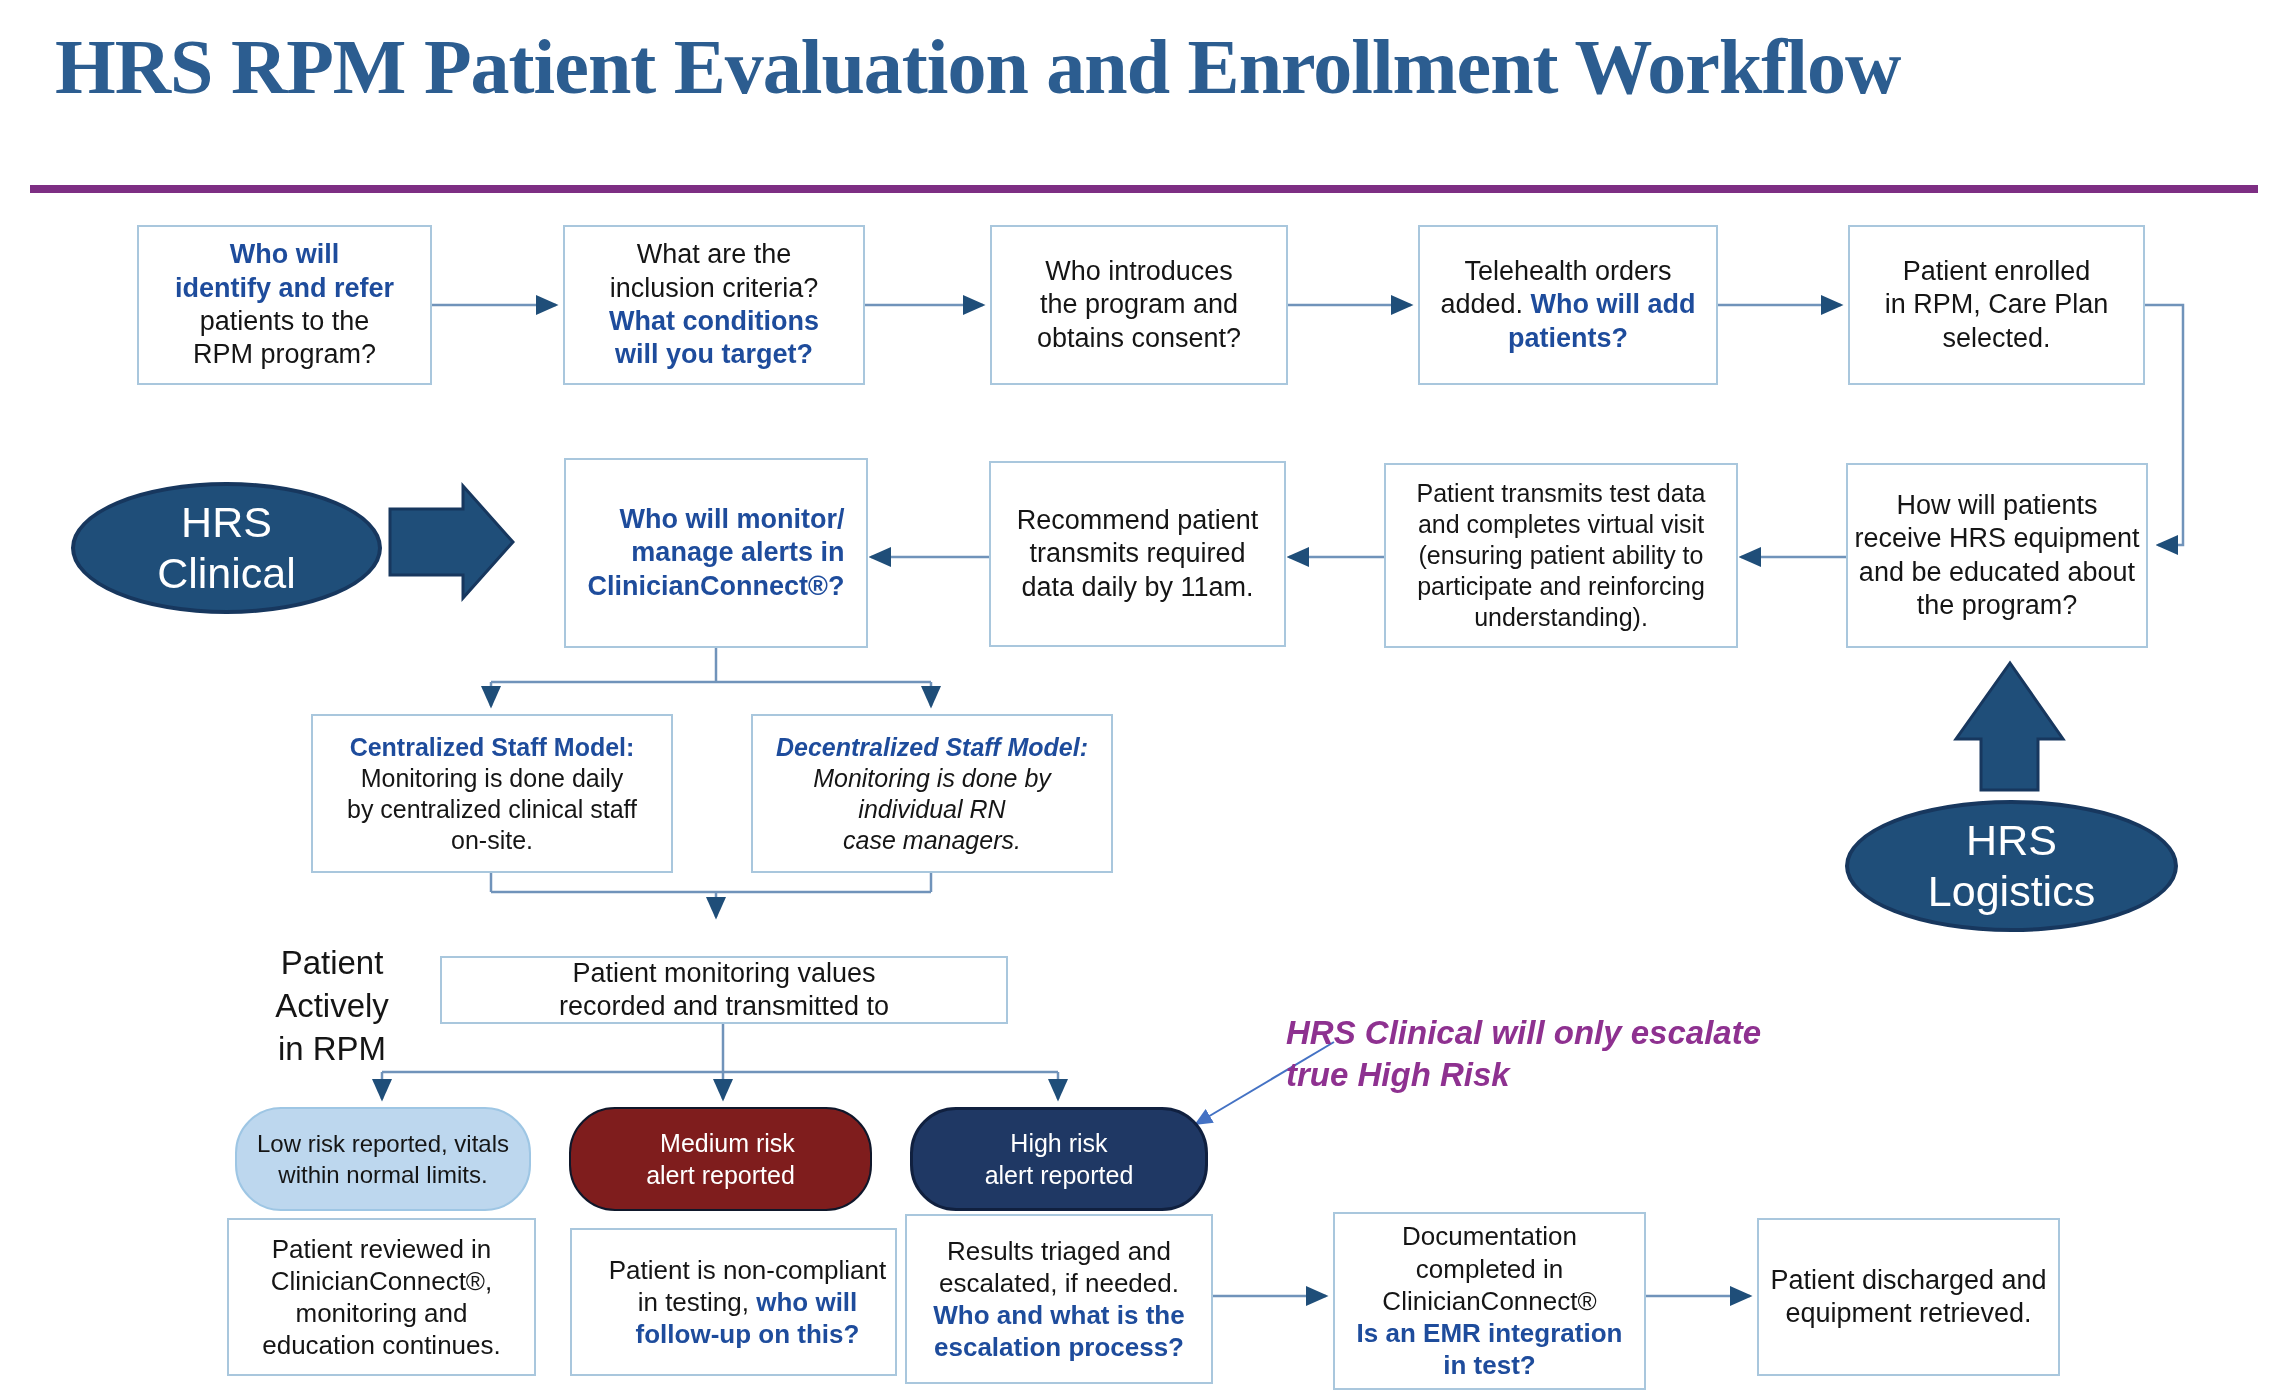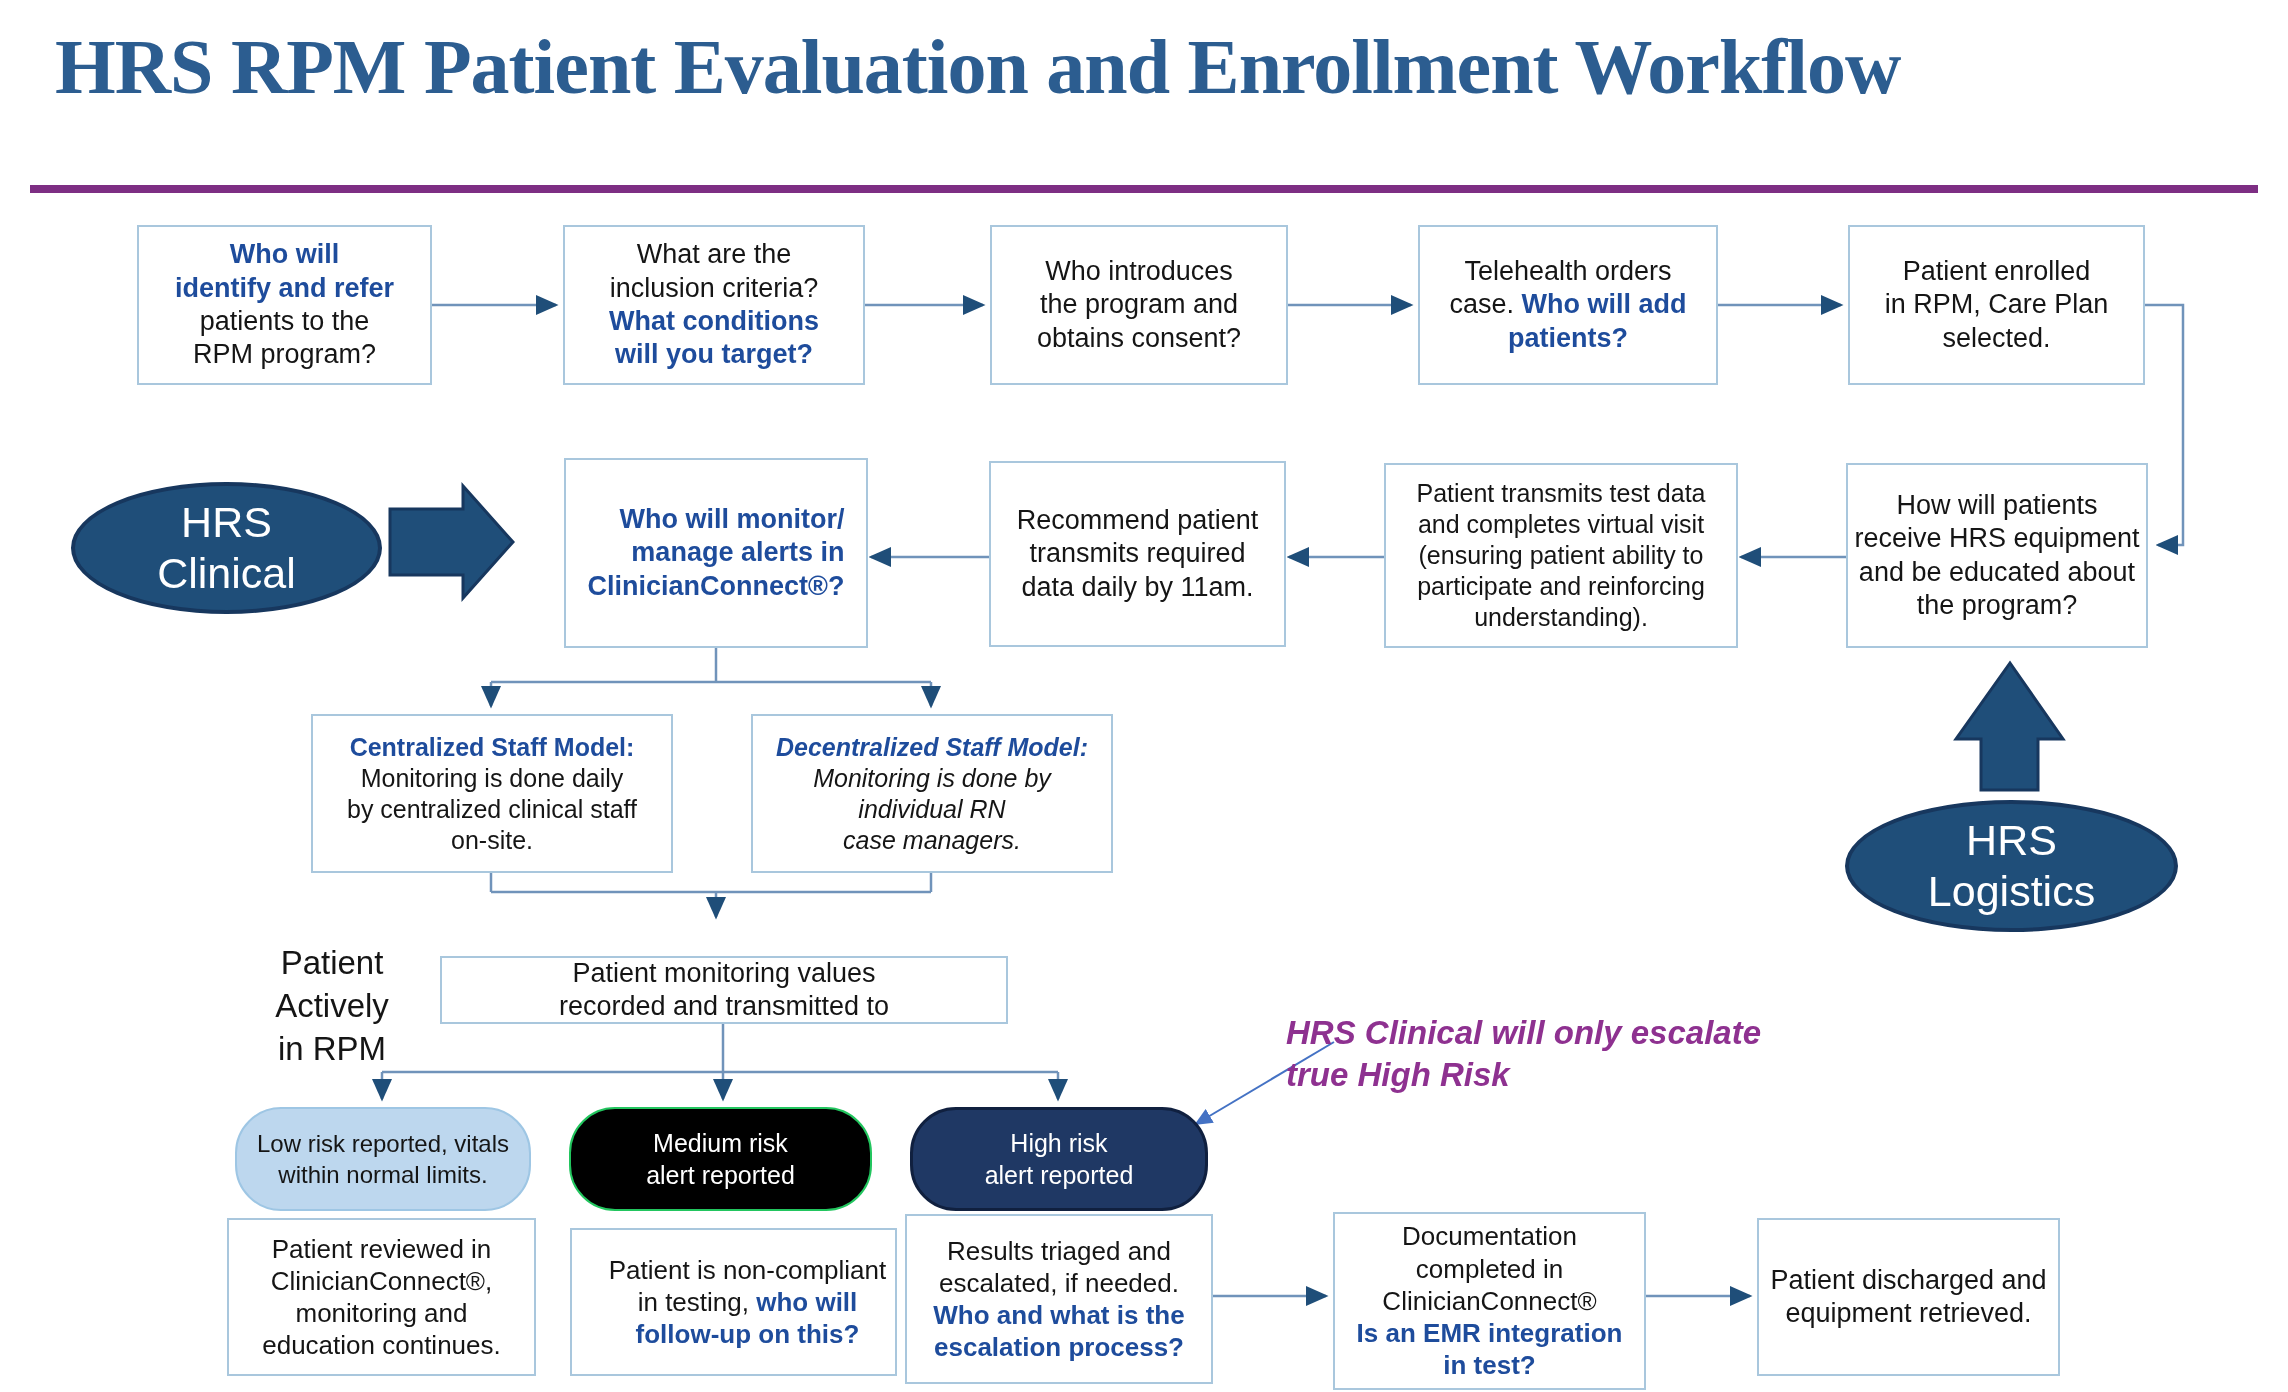--- a/index.html
+++ b/index.html
@@ -13,21 +13,21 @@
        align-items:center;justify-content:center;text-align:center;font-size:27px;line-height:1.24;box-sizing:border-box;}
   .t{white-space:pre-line;}
   .blue{color:#1e4c9c;font-weight:700;}
   .black{color:#151515;font-weight:400;}
   .ellipse{position:absolute;background:#1f4e79;border:4px solid #17375e;border-radius:50%;
            display:flex;align-items:center;justify-content:center;text-align:center;color:#ffffff;
            font-size:43px;line-height:1.18;box-sizing:border-box;}
   .pill{position:absolute;border-radius:46px;display:flex;align-items:center;justify-content:center;
         text-align:center;font-size:25px;line-height:1.3;box-sizing:border-box;}
   .pill-low{background:#bdd7ee;border:2px solid #9ec6e4;color:#151515;font-size:24px;}
-  .pill-med{background:#000000;border:2px solid #22c55e;color:#ffffff;}
+  .pill-med{background:#7f1d1d;border:2px solid #0f172a;color:#ffffff;text-align:right;}
   .pill-high{background:#1f3864;border:3px solid #10203f;color:#ffffff;}
   .annotation{position:absolute;left:1286px;top:1012px;width:480px;text-align:left;color:#8e3190;
               font-weight:700;font-style:italic;font-size:33px;line-height:1.28;}
   .sidelabel{position:absolute;left:232px;top:942px;width:200px;text-align:center;font-size:33px;line-height:1.3;}
   
   .n-identify{left:137px;top:225px;width:295px;height:160px;}
   .n-criteria{left:563px;top:225px;width:302px;height:160px;}
   .n-introduces{left:990px;top:225px;width:298px;height:160px;}
   .n-telehealth{left:1418px;top:225px;width:300px;height:160px;}
   .n-enrolled{left:1848px;top:225px;width:297px;height:160px;}
@@ -116,21 +116,21 @@
     <span class="t blue">What conditions
 will you target?</span>
   </div>
   <div class="box n-introduces">
     <span class="t black">Who introduces
 the program and
 obtains consent?</span>
   </div>
   <div class="box n-telehealth">
     <div><span class="black">Telehealth orders</span></div>
-    <div><span class="black">case. </span><span class="blue">Who will add</span></div>
+    <div><span class="black">added. </span><span class="blue">Who will add</span></div>
     <div><span class="blue">patients?</span></div>
   </div>
   <div class="box n-enrolled">
     <span class="t black">Patient enrolled
 in RPM, Care Plan
 selected.</span>
   </div>
 
   <div class="ellipse e-clinical">
     <span class="t">HRS

